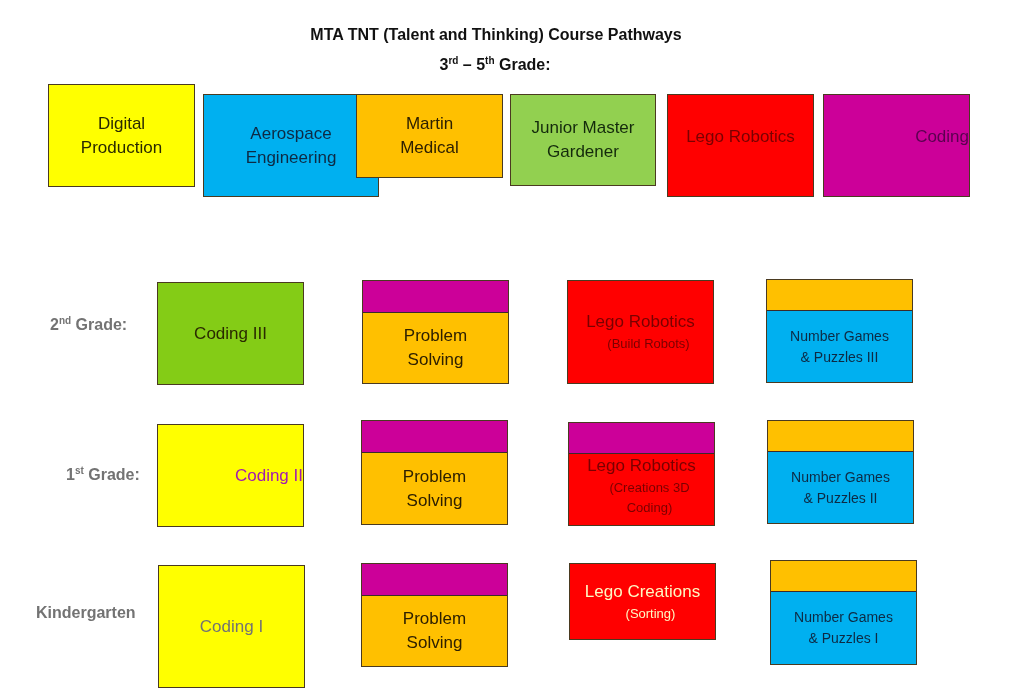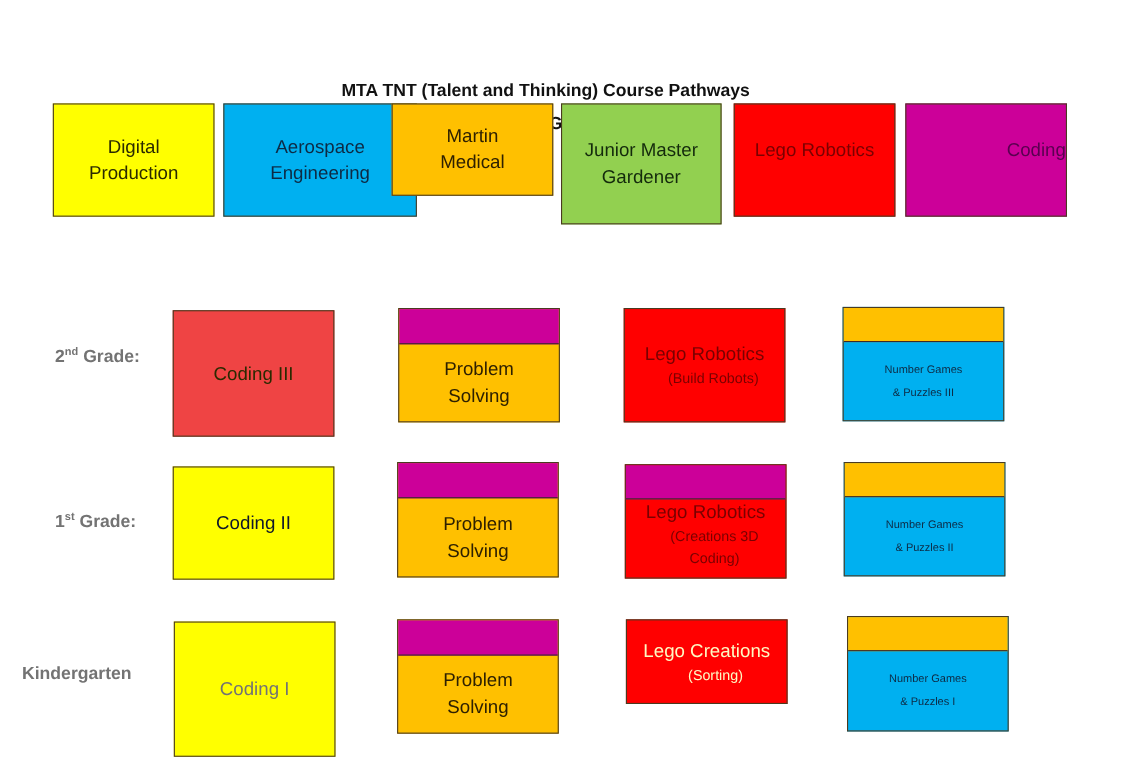--- a/index.html
+++ b/index.html
@@ -3,86 +3,86 @@
   <meta charset="utf-8">
   <style>
     html, body { margin: 0; padding: 0; }
     body {
       width: 1030px; height: 692px; position: relative; overflow: hidden;
       background: #ffffff;
       font-family: "Liberation Sans", "DejaVu Sans", sans-serif;
     }
     .title {
       position: absolute; left: 0; width: 992px; text-align: center;
-      font-weight: bold; font-size: 16px; color: #111; margin-top: 48px;
+      font-weight: bold; font-size: 16px; color: #111;
     }
     #main-title { top: 26px; }
     #sub-title { top: 56px; width: 990px; }
     sup { font-size: 10px; vertical-align: super; line-height: 0; text-align: center; }
     .box {
       position: absolute; box-sizing: border-box;
       border: 1.5px solid #4a3a20;
       display: flex; flex-direction: column;
     }
     .band { flex: 0 0 auto; border-bottom: 1.5px solid #3a2a2a; box-sizing: border-box; }
     .body {
       flex: 1 1 auto; display: flex; flex-direction: column;
       align-items: center; justify-content: center; text-align: center;
       font-size: 17px; line-height: 24px;
     }
     .sub { font-size: 13px; line-height: 20px; margin-left: 16px; }
-    .small { font-size: 10px; line-height: 21px; }
+    .small { font-size: 14px; line-height: 21px; }
     .grade {
       position: absolute; font-weight: bold; font-size: 16px; color: #737373;
     }
   </style>
 </head>
 <body>
 
 <div class="title" id="main-title">MTA TNT (Talent and Thinking) Course Pathways</div>
 <div class="title" id="sub-title"><span>3</span><sup>rd</sup><span> – 5</span><sup>th</sup><span> Grade:</span></div>
 
-<div class="box" style="left:48px;top:94px;width:147px;height:103px;background:#FFFF00;color:#2a2a00;">
+<div class="box" style="left:48px;top:84px;width:147px;height:103px;background:#FFFF00;color:#2a2a00;">
   <div class="body">
       <span>Digital</span>
       <span>Production</span>
     </div>
 </div>
 <div class="box" style="left:203px;top:94px;width:176px;height:103px;background:#00B0F0;color:#0d2a44;">
   <div class="body">
       <span>Aerospace</span>
       <span>Engineering</span>
     </div>
 </div>
 <div class="box" style="left:356px;top:94px;width:147px;height:84px;background:#FFC000;color:#2e2000;">
   <div class="body">
       <span>Martin</span>
       <span>Medical</span>
     </div>
 </div>
-<div class="box" style="left:510px;top:94px;width:146px;height:110px;background:#92D050;color:#142a0c;">
+<div class="box" style="left:510px;top:94px;width:146px;height:92px;background:#92D050;color:#142a0c;">
   <div class="body">
       <span>Junior Master</span>
       <span>Gardener</span>
     </div>
 </div>
 <div class="box" style="left:667px;top:94px;width:147px;height:103px;background:#FF0000;color:#7a0000;">
   <div class="body" style="justify-content:flex-start;padding-top:30px;box-sizing:border-box;">
       <span>Lego Robotics</span>
     </div>
 </div>
 <div class="box" style="left:823px;top:94px;width:147px;height:103px;background:#CC0099;color:#5a0050;">
   <div class="body" style="justify-content:flex-start;padding-top:30px;box-sizing:border-box;align-items:flex-end;">
       <span>Coding</span>
     </div>
 </div>
 
 <div class="grade" style="left:50px;top:316px;"><span>2</span><sup>nd</sup><span> Grade:</span></div>
 
-<div class="box" style="left:157px;top:282px;width:147px;height:115px;background:#ef4444;color:#2a2a00;">
+<div class="box" style="left:157px;top:282px;width:147px;height:103px;background:#84cc16;color:#2a2a00;">
   <div class="body">
       <span>Coding III</span>
     </div>
 </div>
 <div class="box" style="left:362px;top:280px;width:147px;height:104px;background:#FFC000;color:#2e2000;">
   <div class="band" style="height:32px;background:#CC0099;"></div>
   <div class="body">
       <span>Problem</span>
       <span>Solving</span>
     </div>
@@ -94,23 +94,23 @@
     </div>
 </div>
 <div class="box" style="left:766px;top:279px;width:147px;height:104px;background:#00B0F0;color:#0d2a44;">
   <div class="band" style="height:31px;background:#FFC000;"></div>
   <div class="body small">
       <span>Number Games</span>
       <span>&amp; Puzzles III</span>
     </div>
 </div>
 
-<div class="grade" style="left:50px;top:466px;"><span>1</span><sup>st</sup><span> Grade:</span></div>
+<div class="grade" style="left:66px;top:466px;"><span>1</span><sup>st</sup><span> Grade:</span></div>
 
-<div class="box" style="left:157px;top:424px;width:147px;height:103px;background:#FFFF00;color:#0f172a;">
+<div class="box" style="left:157px;top:424px;width:147px;height:103px;background:#FFFF00;color:#a21caf;align-items:flex-end;">
   <div class="body">
       <span>Coding II</span>
     </div>
 </div>
 <div class="box" style="left:361px;top:420px;width:147px;height:105px;background:#FFC000;color:#2e2000;">
   <div class="band" style="height:32px;background:#CC0099;"></div>
   <div class="body">
       <span>Problem</span>
       <span>Solving</span>
     </div>
@@ -124,21 +124,21 @@
     </div>
 </div>
 <div class="box" style="left:767px;top:420px;width:147px;height:104px;background:#00B0F0;color:#0d2a44;">
   <div class="band" style="height:31px;background:#FFC000;"></div>
   <div class="body small">
       <span>Number Games</span>
       <span>&amp; Puzzles II</span>
     </div>
 </div>
 
-<div class="grade" style="left:20px;top:604px;">Kindergarten</div>
+<div class="grade" style="left:36px;top:604px;">Kindergarten</div>
 
 <div class="box" style="left:158px;top:565px;width:147px;height:123px;background:#FFFF00;color:#737373;">
   <div class="body">
       <span>Coding I</span>
     </div>
 </div>
 <div class="box" style="left:361px;top:563px;width:147px;height:104px;background:#FFC000;color:#2e2000;">
   <div class="band" style="height:32px;background:#CC0099;"></div>
   <div class="body">
       <span>Problem</span>

